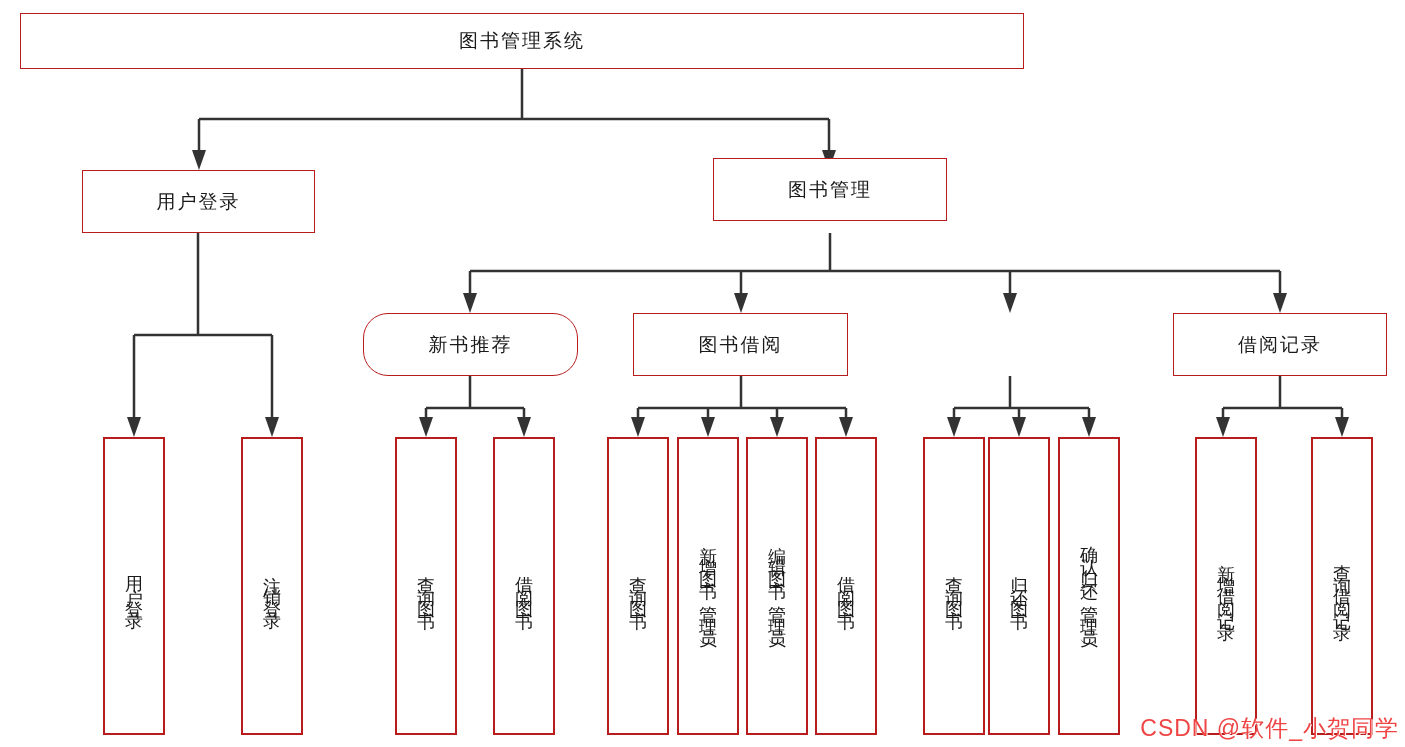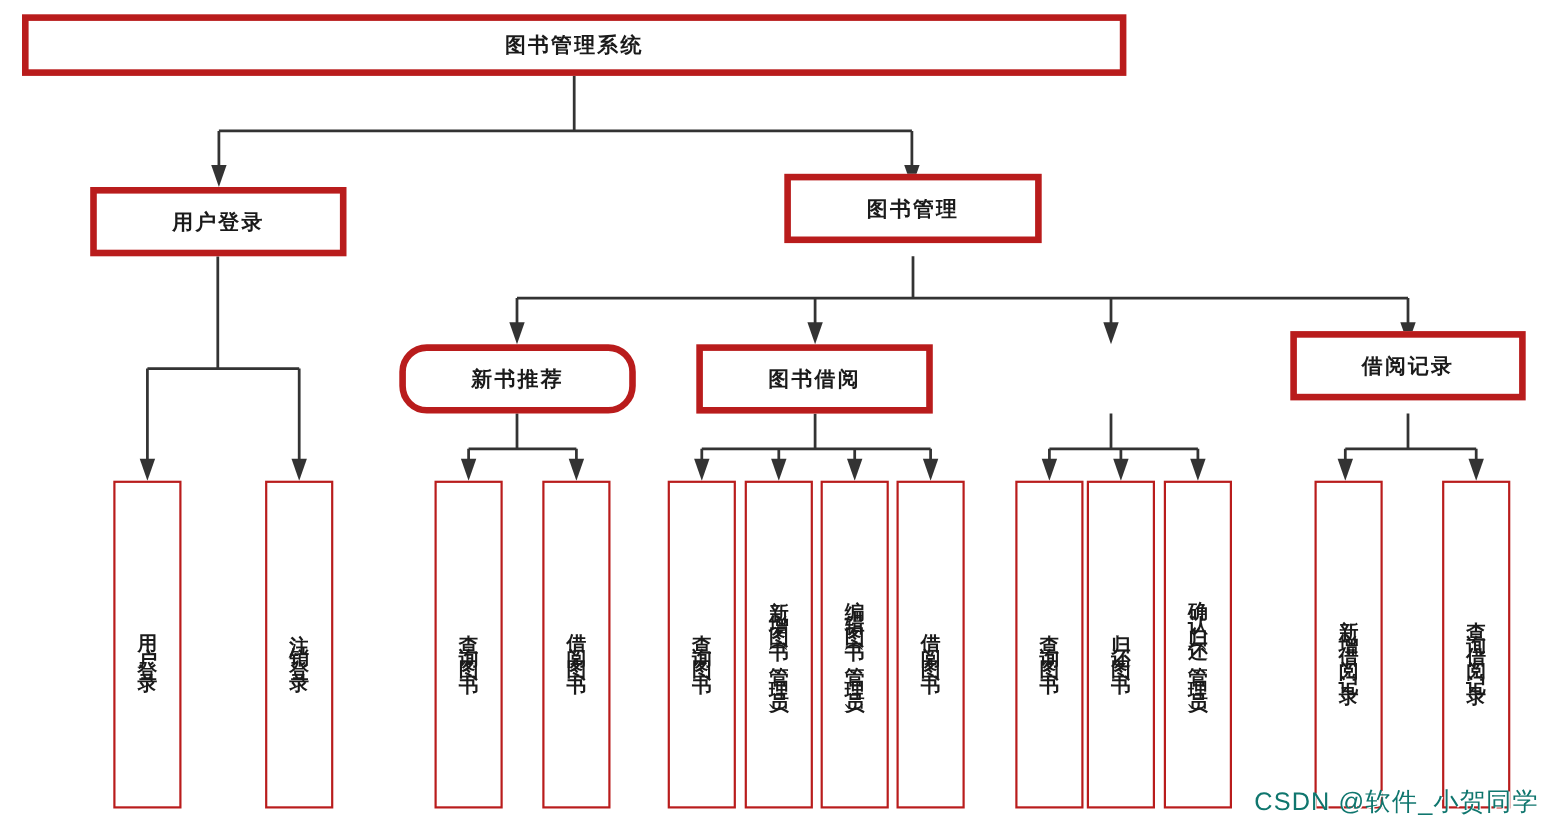--- a/index.html
+++ b/index.html
@@ -9,39 +9,38 @@
     height: 747px;
     background: #ffffff;
     font-family: "Liberation Sans", "DejaVu Sans", sans-serif;
     overflow: hidden;
   }
   #wires { position: absolute; left: 0; top: 0; width: 1405px; height: 747px; }
   .node {
     position: absolute;
     box-sizing: border-box;
     background: #ffffff;
-    border: 6px solid #b91c1c;
+    border: 1px solid #b91c1c;
     display: flex;
     align-items: center;
     justify-content: center;
     color: #1a1a1a;
-    font-weight: bold;
   }
   .hlabel {
     font-size: 19px;
     letter-spacing: 2px;
     white-space: nowrap;
   }
   .node.root   { left: 20px;  top: 13px;  width: 1004px; height: 56px; }
   .node.l2a    { left: 82px;  top: 170px; width: 233px;  height: 63px; }
   .node.l2b    { left: 713px; top: 158px; width: 234px;  height: 63px; }
   .node.l3a    { left: 363px; top: 313px; width: 215px;  height: 63px; border-radius: 25px; }
   .node.l3b    { left: 633px; top: 313px; width: 215px;  height: 63px; }
   .node.l3c    { left: 903px; top: 313px; width: 215px;  height: 63px; }
-  .node.l3d    { left: 1173px;top: 301px; width: 214px;  height: 63px; }
+  .node.l3d    { left: 1173px;top: 313px; width: 214px;  height: 63px; }
   .node.leaf   { top: 437px; width: 62px; height: 298px; border-width: 2.5px; }
   .vlabel {
     writing-mode: vertical-rl;
     text-orientation: mixed;
     font-size: 18px;
     letter-spacing: 12px;
     line-height: 1;
     color: #1a1a1a;
     white-space: nowrap;
   }
@@ -56,21 +55,21 @@
   .leaf.p9  { left: 923px; }
   .leaf.p10 { left: 988px; }
   .leaf.p11 { left: 1058px; }
   .leaf.p12 { left: 1195px; }
   .leaf.p13 { left: 1311px; }
   #watermark {
     position: absolute;
     right: 6px;
     top: 713px;
     font-size: 23px;
-    color: #0f766e;
+    color: #ef4444;
     letter-spacing: 1px;
     text-shadow: 1px 1px 0 #ffffff;
     white-space: nowrap;
   }
 </style>
 </head>
 <body>
 
 <div id="canvas">
 

